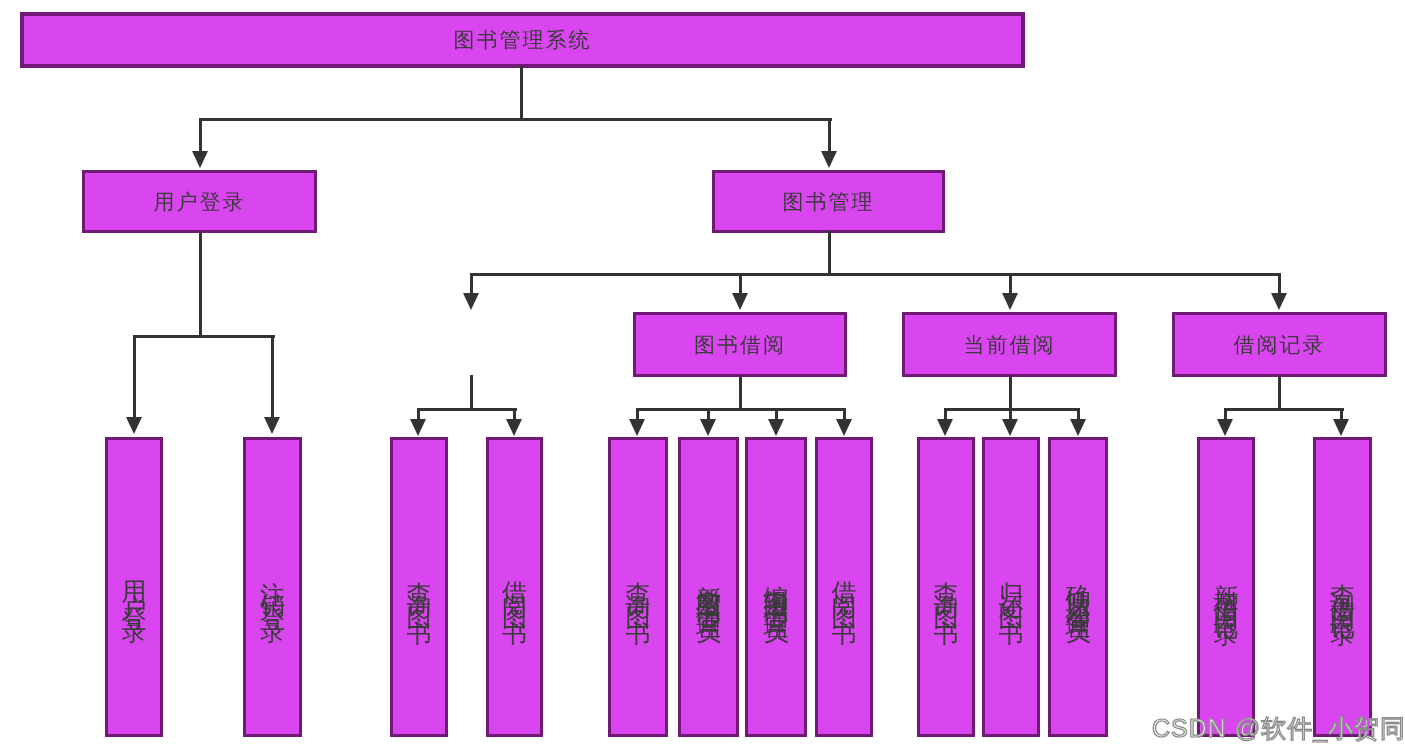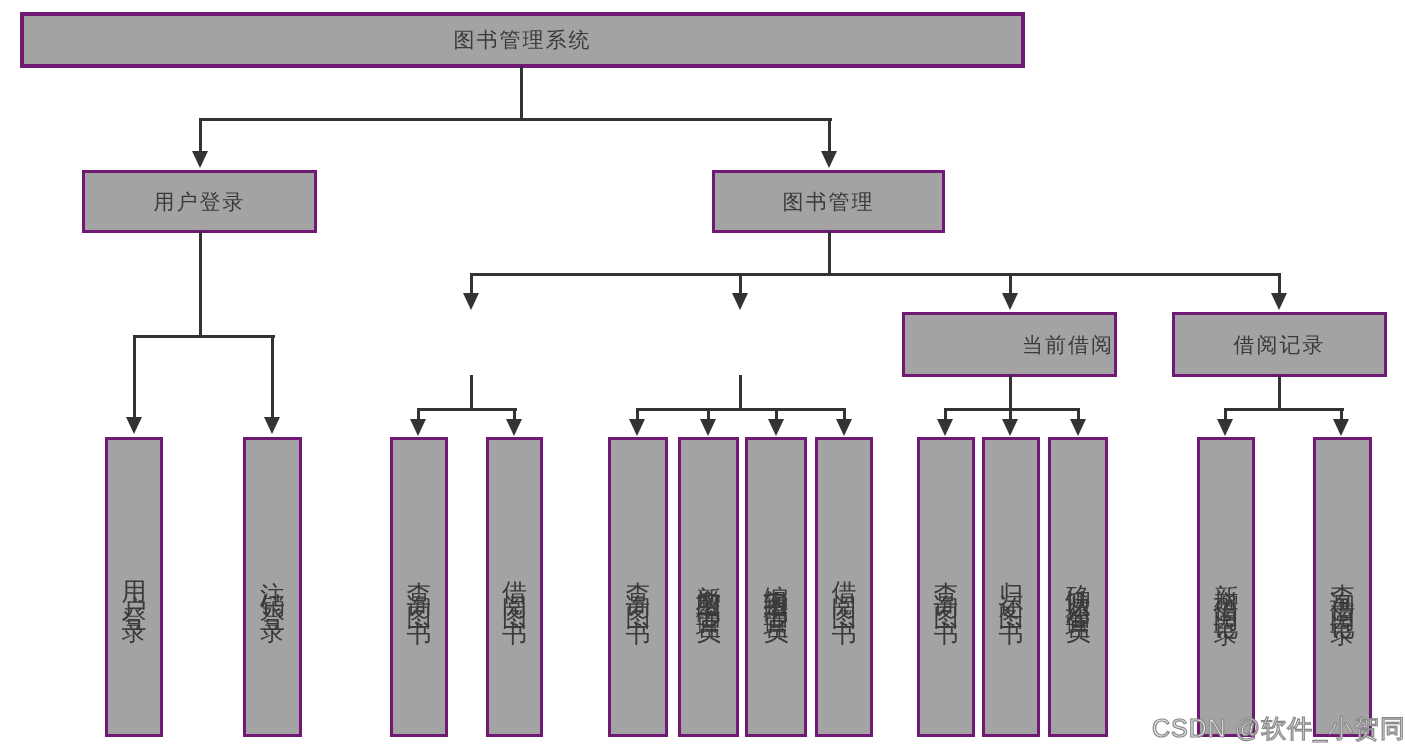--- a/index.html
+++ b/index.html
@@ -1,21 +1,21 @@
 <!DOCTYPE html>
 <html><head>
 <meta charset="utf-8">
 <style>
   html,body{margin:0;padding:0;background:#ffffff;}
   #canvas{
     position:relative;width:1405px;height:747px;background:#ffffff;overflow:hidden;
     font-family:"Liberation Sans","DejaVu Sans",sans-serif;
   }
   .box{
-    position:absolute;box-sizing:border-box;border:3px solid #701a75;background:#a3a3a3;
+    position:absolute;box-sizing:border-box;border:3px solid #701a75;background:#d946ef;
     display:flex;align-items:center;justify-content:center;
   }
   .box.root{border-width:4px;}
   .hlabel{font-size:21px;color:#3a3a3a;letter-spacing:2px;white-space:nowrap;}
   .vlabel{
     writing-mode:vertical-rl;text-orientation:mixed;
     font-size:25px;color:#3a3a3a;line-height:1;white-space:nowrap;
   }
   .line{position:absolute;background:#333333;}
   .arrow{
@@ -64,21 +64,24 @@
   <div class="line" style="left:470px;top:273px;width:811px;height:3px;"></div>
   <div class="line" style="left:470px;top:273px;width:3px;height:22px;"></div>
   <div class="arrow" style="left:463px;top:293px;"></div>
   <div class="line" style="left:739px;top:273px;width:3px;height:22px;"></div>
   <div class="arrow" style="left:732px;top:293px;"></div>
   <div class="line" style="left:1009px;top:273px;width:3px;height:22px;"></div>
   <div class="arrow" style="left:1002px;top:293px;"></div>
   <div class="line" style="left:1278px;top:273px;width:3px;height:22px;"></div>
   <div class="arrow" style="left:1271px;top:293px;"></div>
 
-  <div class="box" style="left:902px;top:312px;width:215px;height:65px;justify-content:flex-end;">
+  <div class="box" style="left:633px;top:312px;width:214px;height:65px;">
+    <span class="hlabel">图书借阅</span>
+  </div>
+  <div class="box" style="left:902px;top:312px;width:215px;height:65px;">
     <span class="hlabel">当前借阅</span>
   </div>
   <div class="box" style="left:1172px;top:312px;width:215px;height:65px;">
     <span class="hlabel">借阅记录</span>
   </div>
 
   <div class="line" style="left:470px;top:375px;width:3px;height:36px;"></div>
   <div class="line" style="left:418px;top:408px;width:99px;height:3px;"></div>
   <div class="line" style="left:417px;top:408px;width:3px;height:14px;"></div>
   <div class="arrow" style="left:410px;top:419px;"></div>

